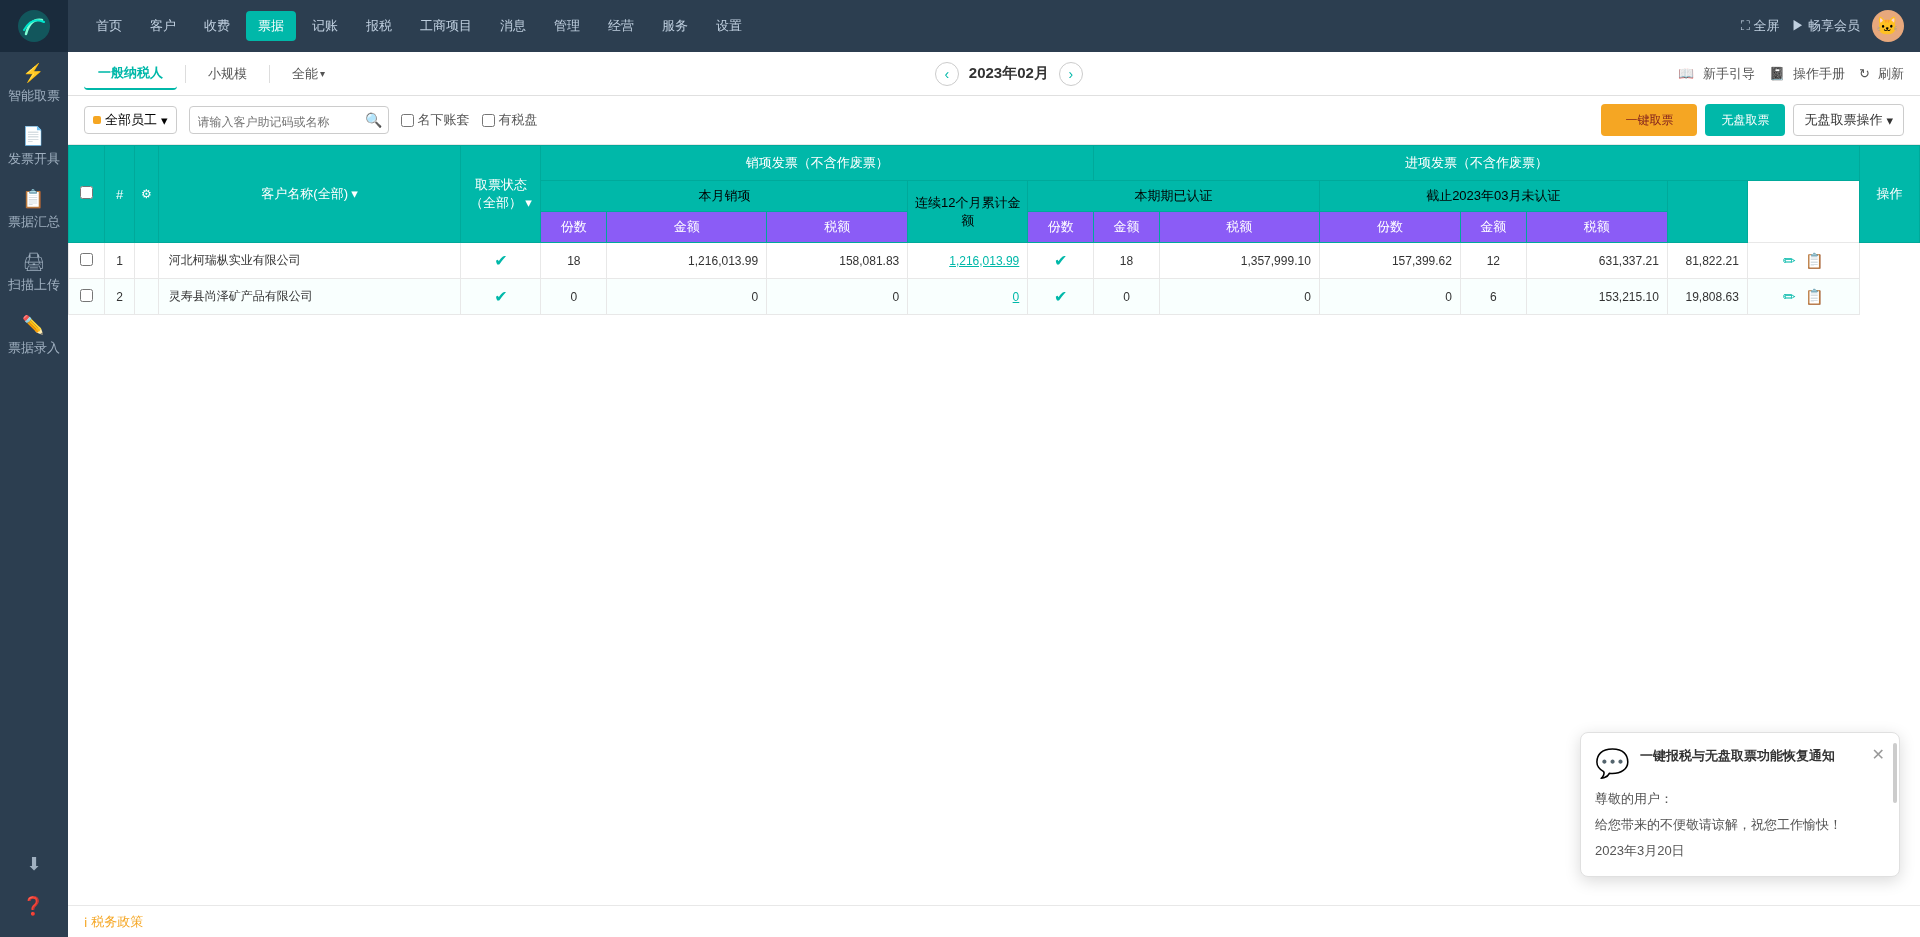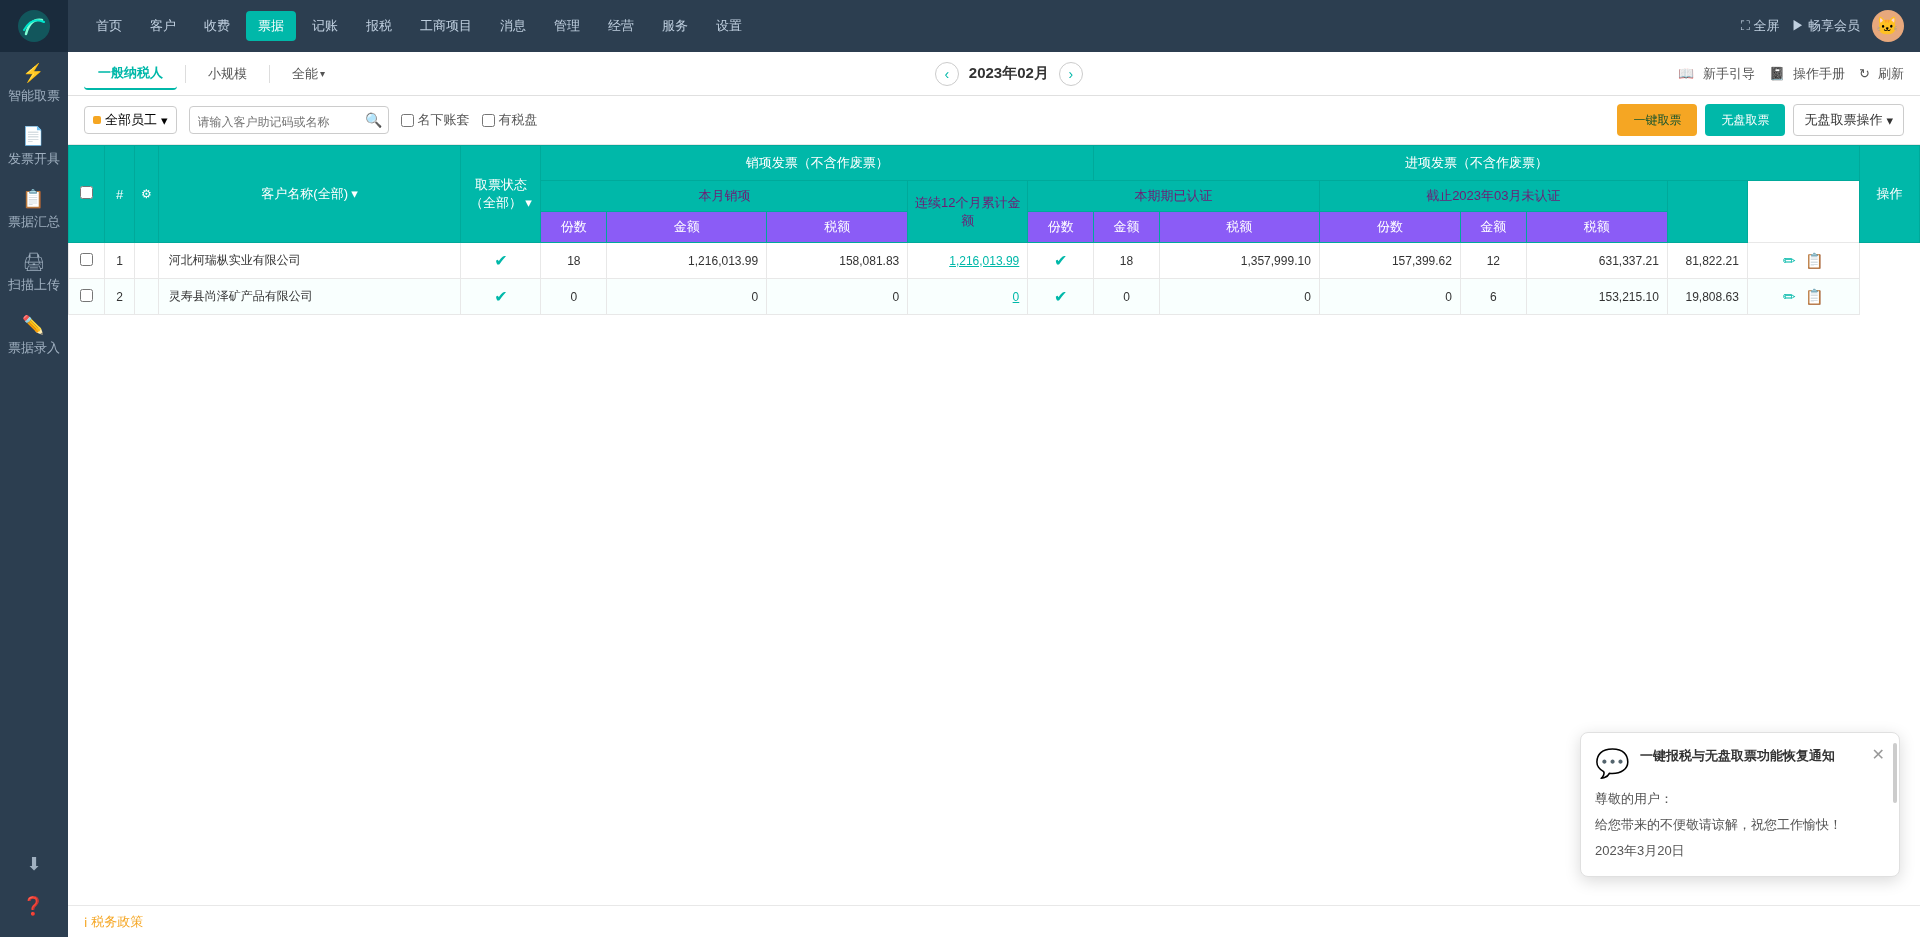--- a/index.html
+++ b/index.html
@@ -225,24 +225,24 @@
       color: #555;
       cursor: pointer;
     }
     .filter-right {
       margin-left: auto;
       display: flex;
       gap: 8px;
     }
     .btn-primary {
       background: #f5a623;
-      color: #14532d;
+      color: #7f1d1d;
       border: none;
       border-radius: 4px;
-      padding: 6px 16px;
+      padding: 6px 24px;
       cursor: pointer;
       font-size: 12px;
       white-space: nowrap;
     }
     .btn-danger {
       background: #00b8a9;
       color: #fff;
       border: none;
       border-radius: 4px;
       padding: 6px 16px;
@@ -279,21 +279,21 @@
       background: #00b8a9;
       color: #fff;
       text-align: center;
       padding: 8px 6px;
       border: 1px solid #00a99a;
       font-weight: normal;
       font-size: 12px;
     }
     .thead-group2 th {
       background: #00b8a9;
-      color: #701a75;
+      color: #000000;
       text-align: center;
       padding: 6px 4px;
       border: 1px solid #00a99a;
       font-weight: normal;
       font-size: 12px;
     }
     .thead-group3 th {
       background: #8b5cf6;
       color: #fff;
       text-align: center;

